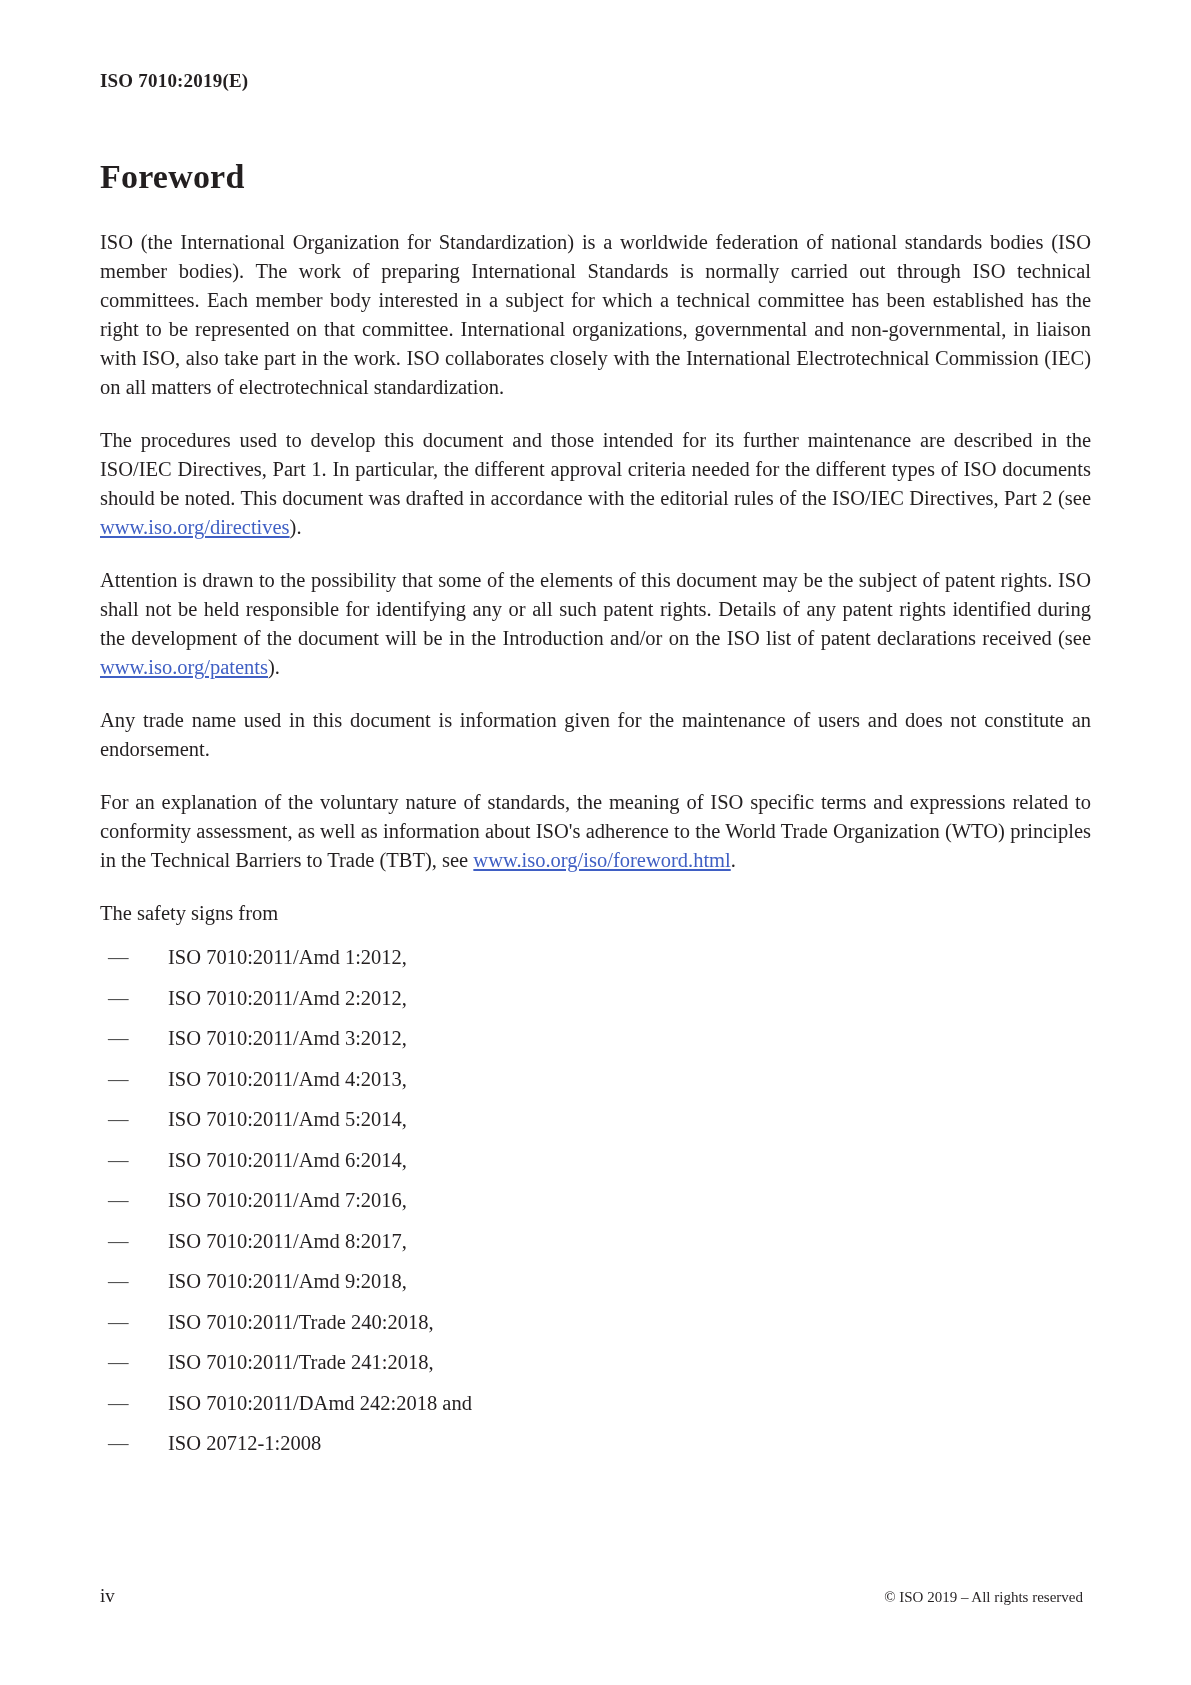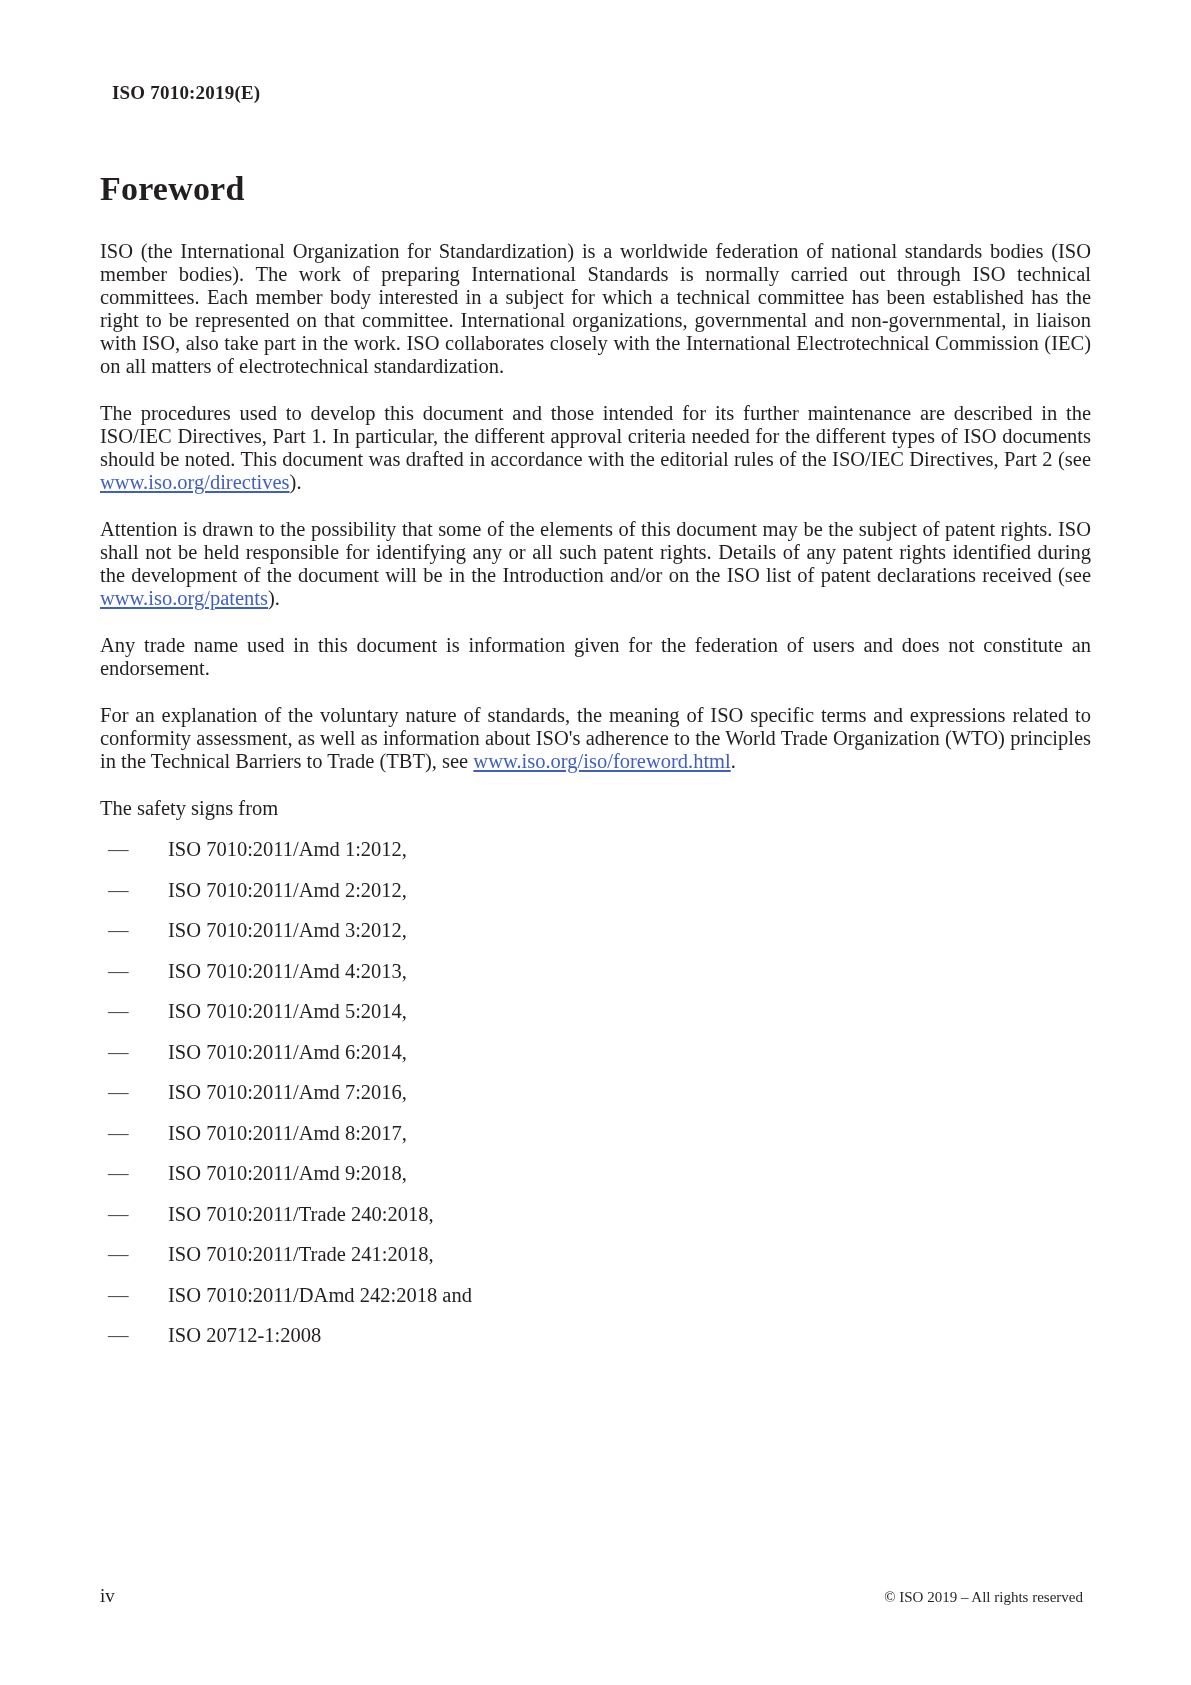--- a/index.html
+++ b/index.html
@@ -15,32 +15,32 @@
     box-sizing: border-box;
     padding: 62px 100px 0 100px;
     font-family: "Liberation Serif", "DejaVu Serif", serif;
     color: #231f20;
     overflow: hidden;
   }
   .running-head {
     font-size: 19px;
     font-weight: bold;
     letter-spacing: 0.2px;
-    margin: 12px;
+    margin: 0;
     padding-top: 8px;
   }
   .title {
     font-size: 34px;
     font-weight: bold;
     margin: 66px 0 0 0;
     letter-spacing: 0.2px;
   }
   p.body-par {
     font-size: 20.5px;
-    line-height: 23px;
+    line-height: 29px;
     text-align: justify;
     margin: 24px 0 0 0;
     -webkit-hyphens: none;
     hyphens: none;
   }
   p.first-par {
     margin-top: 32px;
   }
   p.no-justify {
     text-align: left;
@@ -95,21 +95,21 @@
   <div class="running-head">ISO 7010:2019(E)</div>
 
   <h1 class="title">Foreword</h1>
 
   <p class="body-par first-par">ISO (the International Organization for Standardization) is a worldwide federation of national standards bodies (ISO member bodies). The work of preparing International Standards is normally carried out through ISO technical committees. Each member body interested in a subject for which a technical committee has been established has the right to be represented on that committee. International organizations, governmental and non-governmental, in liaison with ISO, also take part in the work. ISO collaborates closely with the International Electrotechnical Commission (IEC) on all matters of electrotechnical standardization.</p>
 
   <p class="body-par"><span>The procedures used to develop this document and those intended for its further maintenance are described in the ISO/IEC Directives, Part 1. In particular, the different approval criteria needed for the different types of ISO documents should be noted. This document was drafted in accordance with the editorial rules of the ISO/IEC Directives, Part 2 (see </span><a class="ext-link" href="#">www.iso.org/directives</a><span>).</span></p>
 
   <p class="body-par"><span>Attention is drawn to the possibility that some of the elements of this document may be the subject of patent rights. ISO shall not be held responsible for identifying any or all such patent rights. Details of any patent rights identified during the development of the document will be in the Introduction and/or on the ISO list of patent declarations received (see </span><a class="ext-link" href="#">www.iso.org/patents</a><span>).</span></p>
 
-  <p class="body-par">Any trade name used in this document is information given for the federation of users and does not constitute an endorsement.</p>
+  <p class="body-par">Any trade name used in this document is information given for the maintenance of users and does not constitute an endorsement.</p>
 
   <p class="body-par"><span>For an explanation of the voluntary nature of standards, the meaning of ISO specific terms and expressions related to conformity assessment, as well as information about ISO's adherence to the World Trade Organization (WTO) principles in the Technical Barriers to Trade (TBT), see </span><a class="ext-link" href="#">www.iso.org/iso/foreword.html</a><span>.</span></p>
 
 
 
   <p class="body-par no-justify">The safety signs from</p>
 
   <ul class="dash-list">
     <li><span class="dash">—</span><span>ISO 7010:2011/Amd 1:2012,</span></li>
     <li><span class="dash">—</span><span>ISO 7010:2011/Amd 2:2012,</span></li>

